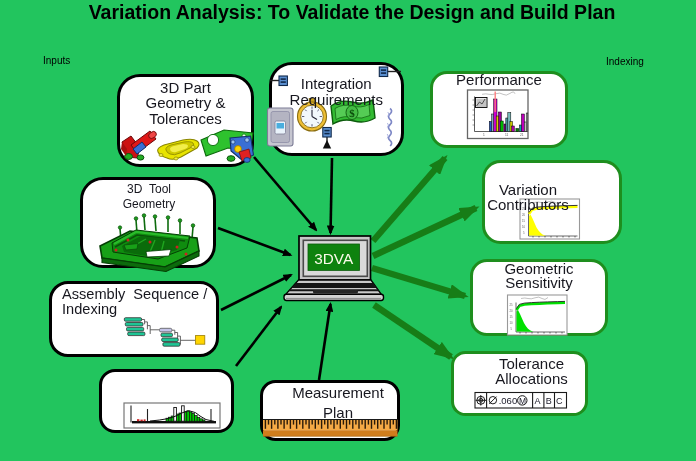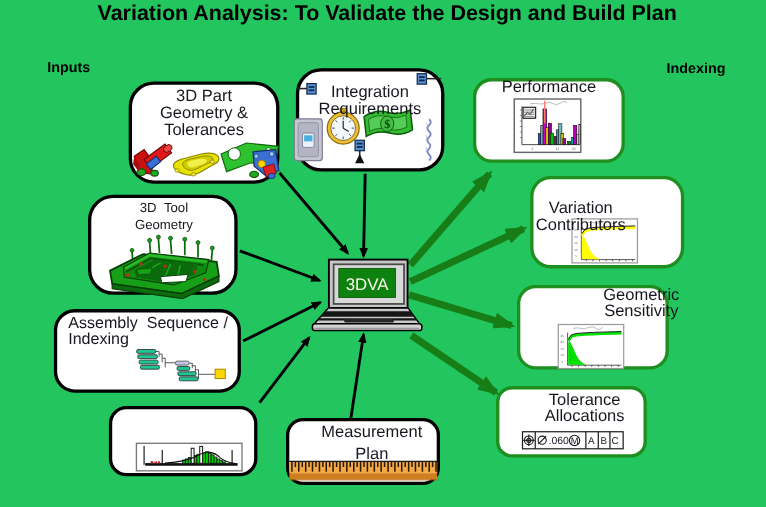--- a/index.html
+++ b/index.html
@@ -1,21 +1,21 @@
 <!DOCTYPE html>
 <html><head>
 <meta charset="utf-8">
 <style>
 html,body{margin:0;padding:0;background:#fff;}
 #stage{position:relative;width:696px;height:461px;background:#22c55e;font-family:"Liberation Sans",sans-serif;overflow:hidden;}
 .box{position:absolute;background:#fff;border:3.8px solid #000;border-radius:23px;box-sizing:border-box;z-index:2;}
 .gbox{border-color:#1e8e1e;border-width:3.3px;border-radius:17px;}
 .tx{position:absolute;text-align:center;color:#17171f;font-size:15px;z-index:4;}
 #title{position:absolute;left:4px;top:1.7px;width:696px;text-align:center;font-weight:bold;font-size:19.5px;line-height:20px;color:#000;}
-.lbl{position:absolute;font-weight:bold;font-size:13px;line-height:15px;color:#000;}
+.lbl{position:absolute;font-weight:normal;font-size:10px;line-height:15px;color:#000;}
 svg{position:absolute;left:0;top:0;z-index:1;}
 svg.icon{z-index:3;}
 </style>
 </head>
 <body>
 <div id="stage">
 <div id="title">Variation Analysis: To Validate the Design and Build Plan</div>
 <div class="lbl" style="left:43px;top:52.6px;">Inputs</div>
 <div class="lbl" style="left:606px;top:54.4px;">Indexing</div>
 
@@ -73,21 +73,21 @@
 <div class="box gbox" style="left:470px;top:259px;width:138px;height:77px;"></div>
 <div class="box gbox" style="left:451px;top:351px;width:137px;height:65px;border-radius:14.5px;"></div>
 
 <div class="tx" style="left:117px;top:79.6px;width:137px;line-height:15.8px;">3D Part<br>Geometry &amp;<br>Tolerances</div>
 <div class="tx" style="left:268.5px;top:76px;width:135.5px;line-height:15.5px;">Integration<br>Requirements</div>
 <div class="tx" style="left:81px;top:181.9px;width:136px;line-height:15.4px;font-size:12px;">3D&nbsp;&nbsp;Tool<br>Geometry</div>
 <div class="tx" style="left:62px;top:287px;width:160px;line-height:15px;text-align:left;font-size:14.6px;">Assembly&nbsp; Sequence /<br>Indexing</div>
 <div class="tx" style="left:260px;top:383.4px;width:156px;line-height:20px;">Measurement<br>Plan</div>
 <div class="tx" style="left:430px;top:71.7px;width:138px;line-height:15px;">Performance</div>
 <div class="tx" style="left:458px;top:161.8px;width:140px;line-height:15px;margin-top:20px;">Variation<br>Contributors</div>
-<div class="tx" style="left:470px;top:261.6px;width:138px;line-height:14.2px;padding-left:44px;">Geometric<br>Sensitivity</div>
+<div class="tx" style="left:470px;top:261.6px;width:138px;line-height:14.2px;">Geometric<br>Sensitivity</div>
 <div class="tx" style="left:451px;top:355.9px;width:161px;line-height:15.5px;">Tolerance<br>Allocations</div>
 
 <svg class="icon" width="696" height="461" viewBox="0 0 696 461">
 
   <g id="parts">
 
     <g>
       <polygon points="122,142 131,136 140,148 137,158 127,157" fill="#cc1111" stroke="#6a0808" stroke-width="1"></polygon>
       <polygon points="131,145 150,131 156,139 137,153" fill="#e01818" stroke="#6a0808" stroke-width="1"></polygon>
       <ellipse cx="152.5" cy="135" rx="4.2" ry="3" transform="rotate(-36 152.5 135)" fill="#f04545" stroke="#6a0808" stroke-width="0.8"></ellipse>

